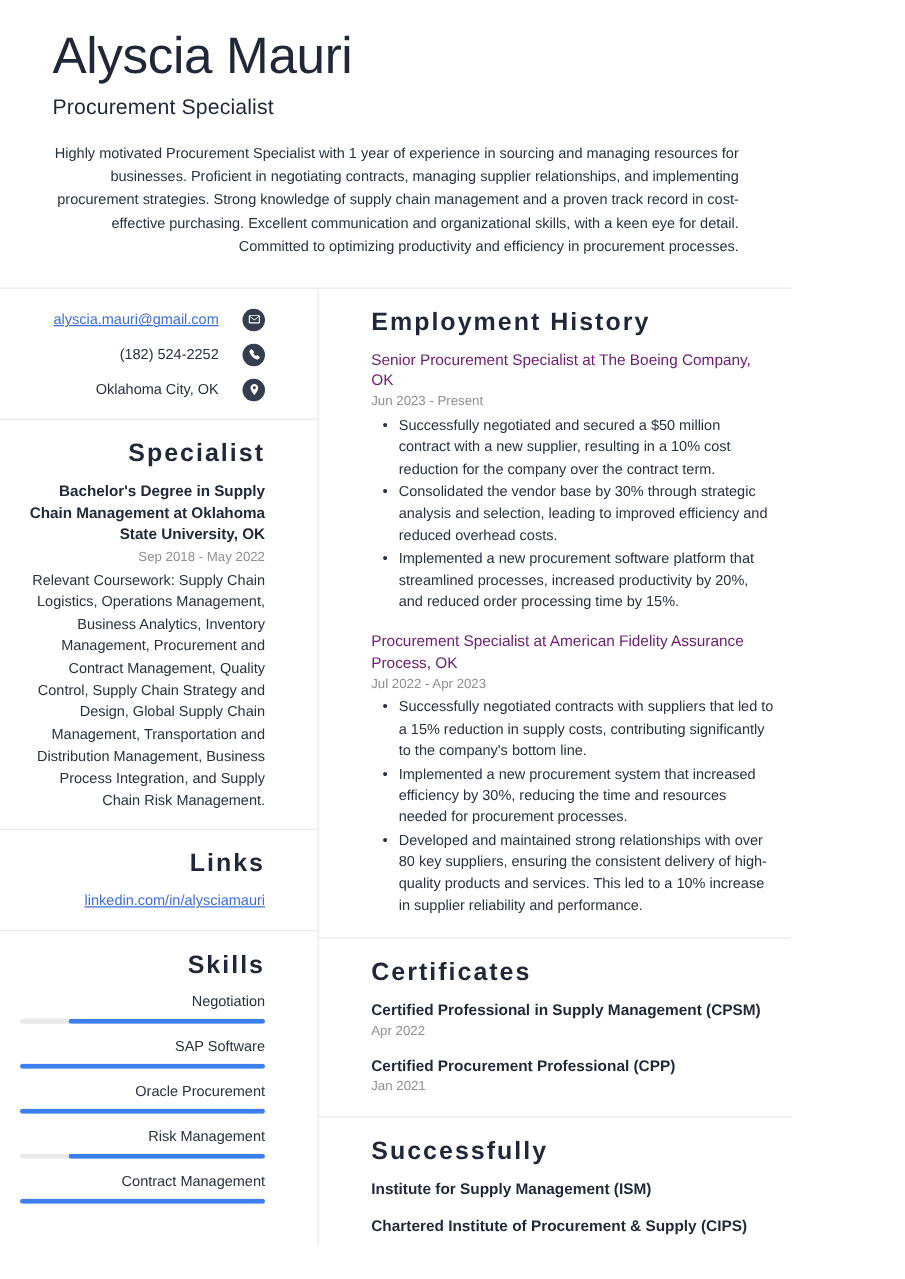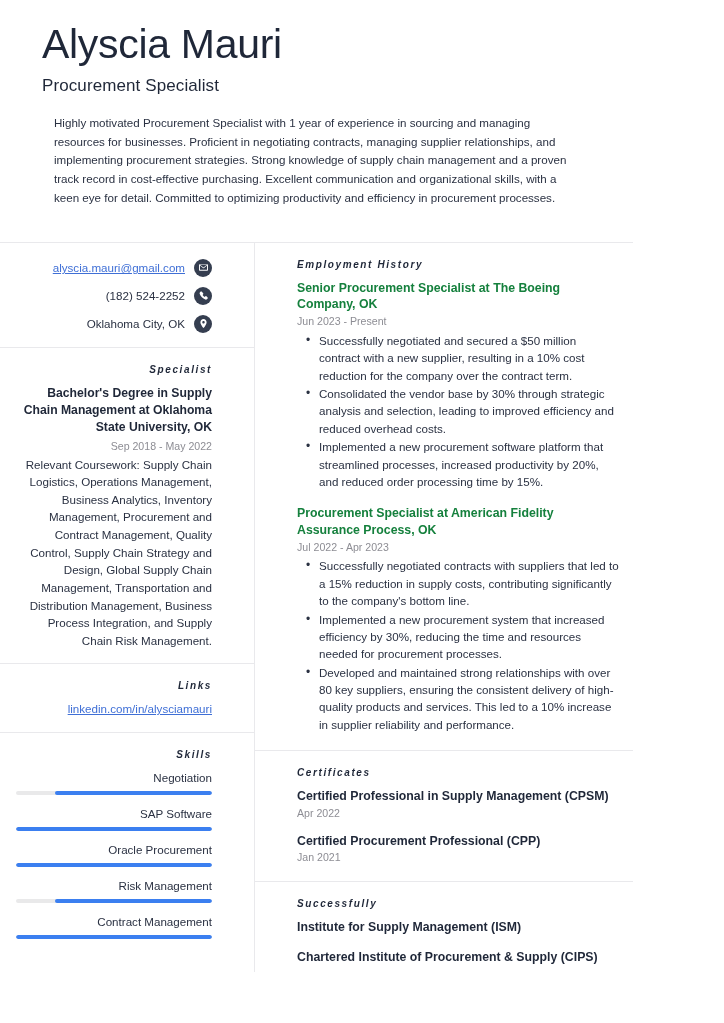--- a/index.html
+++ b/index.html
@@ -40,24 +40,24 @@
     font-size: 17px;
     font-weight: 400;
     color: #1f2738;
     margin: 0 0 18px 0;
     letter-spacing: 0.1px;
   }
   .summary {
     font-size: 11.6px;
     line-height: 1.62;
     color: #2a3142;
-    margin: 12px;
+    margin: 0;
     padding-bottom: 22px;
     max-width: 645px;
-    text-align: left;
+    text-align: right;
   }
 
   .hrule-full {
     height: 1px;
     background: #e9e9ec;
     width: 100%;
   }
 
   
   .columns {
@@ -83,21 +83,21 @@
     box-sizing: border-box;
     text-align: right;
     border-bottom: 1px solid #e9e9ec;
   }
   .lblock.no-border { border-bottom: none; }
 
   .contact-row {
     display: flex;
     align-items: center;
     justify-content: flex-end;
-    gap: 9px;
+    gap: 19px;
     margin-bottom: 10px;
   }
   .contact-row:last-child { margin-bottom: 0; }
   .contact-text {
     font-size: 11.6px;
     color: #2a3142;
     line-height: 1.3;
   }
   a.contact-text, .link-text {
     color: #3f6fd6;
@@ -109,26 +109,25 @@
     border-radius: 50%;
     background: #353e50;
     flex: 0 0 18px;
     display: flex;
     align-items: center;
     justify-content: center;
   }
   .badge svg { display: block; }
 
   .section-title {
-    font-size: 10px;
+    font-size: 20px;
     font-weight: 700;
     letter-spacing: 1.6px;
     color: #1f2738;
     margin: 0 0 10px 0;
-    font-style: italic;
   }
   .section-title.right-align { text-align: right; }
 
   .edu-degree {
     font-size: 12.2px;
     font-weight: 700;
     line-height: 1.42;
     color: #1f2738;
     margin: 0 0 2px 0;
   }
@@ -181,22 +180,22 @@
     box-sizing: border-box;
     border-bottom: 1px solid #e9e9ec;
   }
   .rblock.no-border { border-bottom: none; }
 
   .entry { margin-bottom: 15px; }
   .entry:last-child { margin-bottom: 0; }
 
   .entry-title {
     font-size: 12.3px;
-    font-weight: 700;
-    color: #15803d;
+    font-weight: 400;
+    color: #701a75;
     line-height: 1.35;
     margin: 0 0 1px 0;
   }
   .entry-date {
     font-size: 10.6px;
     color: #8d8d94;
     margin: 0 0 3px 0;
     line-height: 1.4;
   }
   ul.bullets {

